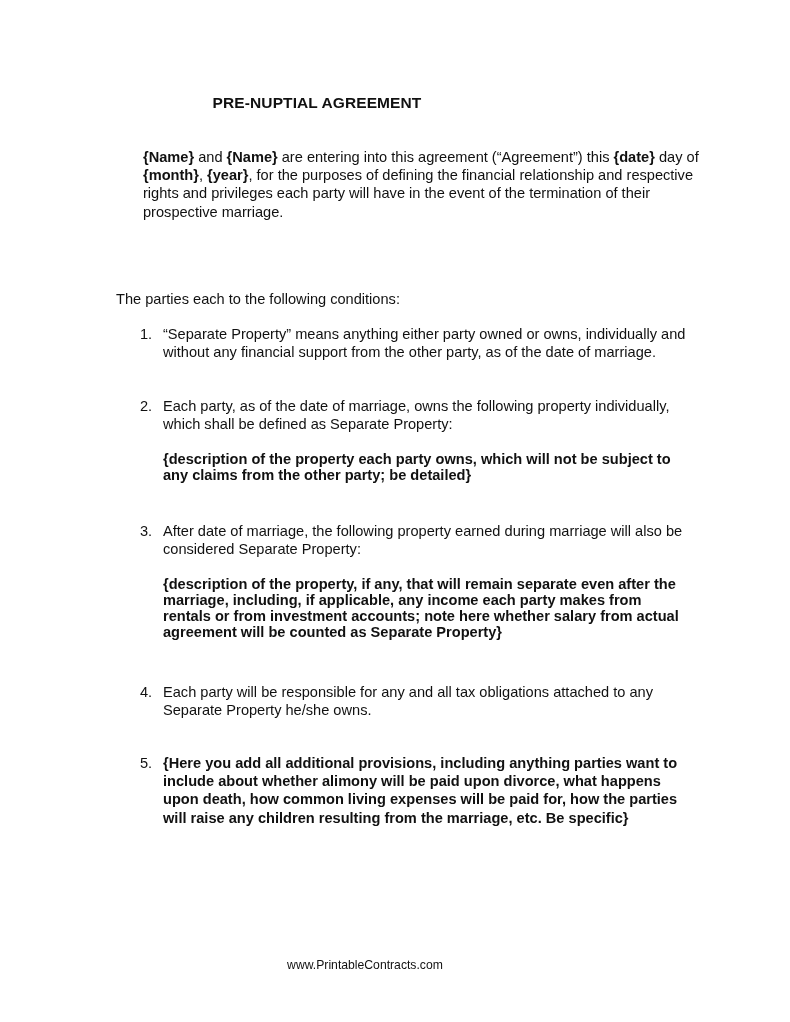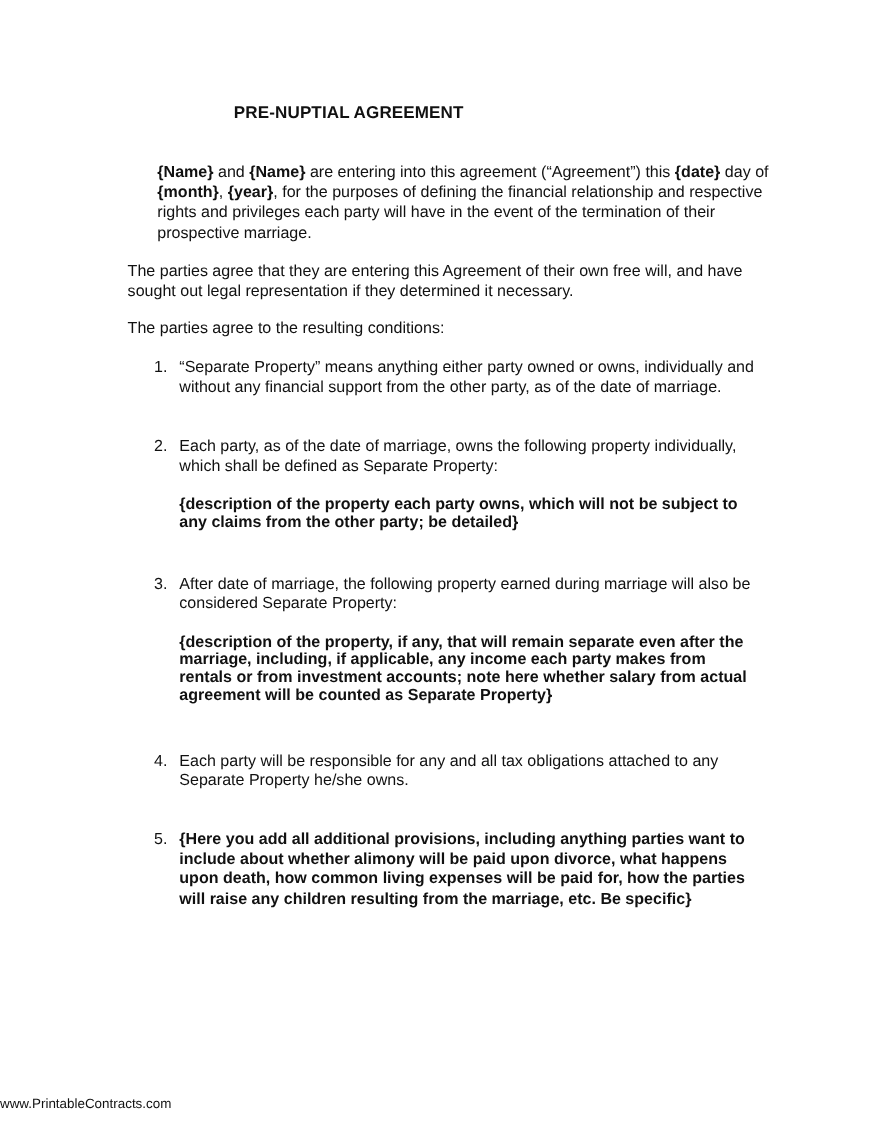--- a/index.html
+++ b/index.html
@@ -7,36 +7,35 @@
          font-family: "Liberation Sans", sans-serif; color: #111; }
   .page { position: absolute; left: 0; top: 0; width: 790px; height: 1022px; }
   .title { position: absolute; top: 94px; left: 0; width: 634px; text-align: center;
            font-weight: bold; font-size: 15.5px; letter-spacing: 0.1px; }
   .para { position: absolute; left: 116px; width: 570px; font-size: 14.6px; line-height: 18.2px; }
   .b { font-weight: bold; }
   .item { position: absolute; left: 116px; width: 570px; font-size: 14.6px; line-height: 18.2px; }
   .num { position: absolute; left: 24px; top: 0; }
   .itext { margin-left: 47px; display: block; }
   .sub { position: absolute; left: 163px; width: 530px; font-size: 14.6px; line-height: 16px; font-weight: bold; }
-  .footer { position: absolute; top: 958px; left: 0; width: 730px; font-size: 12.2px; margin-top: 38px; }
+  .footer { position: absolute; top: 958px; left: 0; width: 730px; text-align: center; font-size: 12.2px; }
 </style>
 </head>
 <body>
 
 <div class="page">
 
   <div class="title">PRE-NUPTIAL AGREEMENT</div>
 
   <div class="para" style="top:148px;margin-left:27px;">
     <span class="b">{Name}</span><span> and </span><span class="b">{Name}</span><span> are entering into this agreement (“Agreement”) this </span><span class="b">{date}</span><span> day of </span><span class="b">{month}</span><span>, </span><span class="b">{year}</span><span>, for the purposes of defining the financial relationship and respective rights and privileges each party will have in the event of the termination of their prospective marriage.</span>
   </div>
 
-  <div class="para" style="top:238px;">The parties agree that they are entering this Agreement of their own free will, and have sought out legal representation if they determined it necessary.</div>
 
-  <div class="para" style="top:290px;">The parties agree to the resulting conditions:</div>
+  <div class="para" style="top:290px;">The parties each to the following conditions:</div>
 
   <div class="item" style="top:325px;">
     <span class="num">1.</span>
     <span class="itext">“Separate Property” means anything either party owned or owns, individually and without any financial support from the other party, as of the date of marriage.</span>
   </div>
 
   <div class="item" style="top:397px;">
     <span class="num">2.</span>
     <span class="itext">Each party, as of the date of marriage, owns the following property individually, which shall be defined as Separate Property:</span>
   </div>

